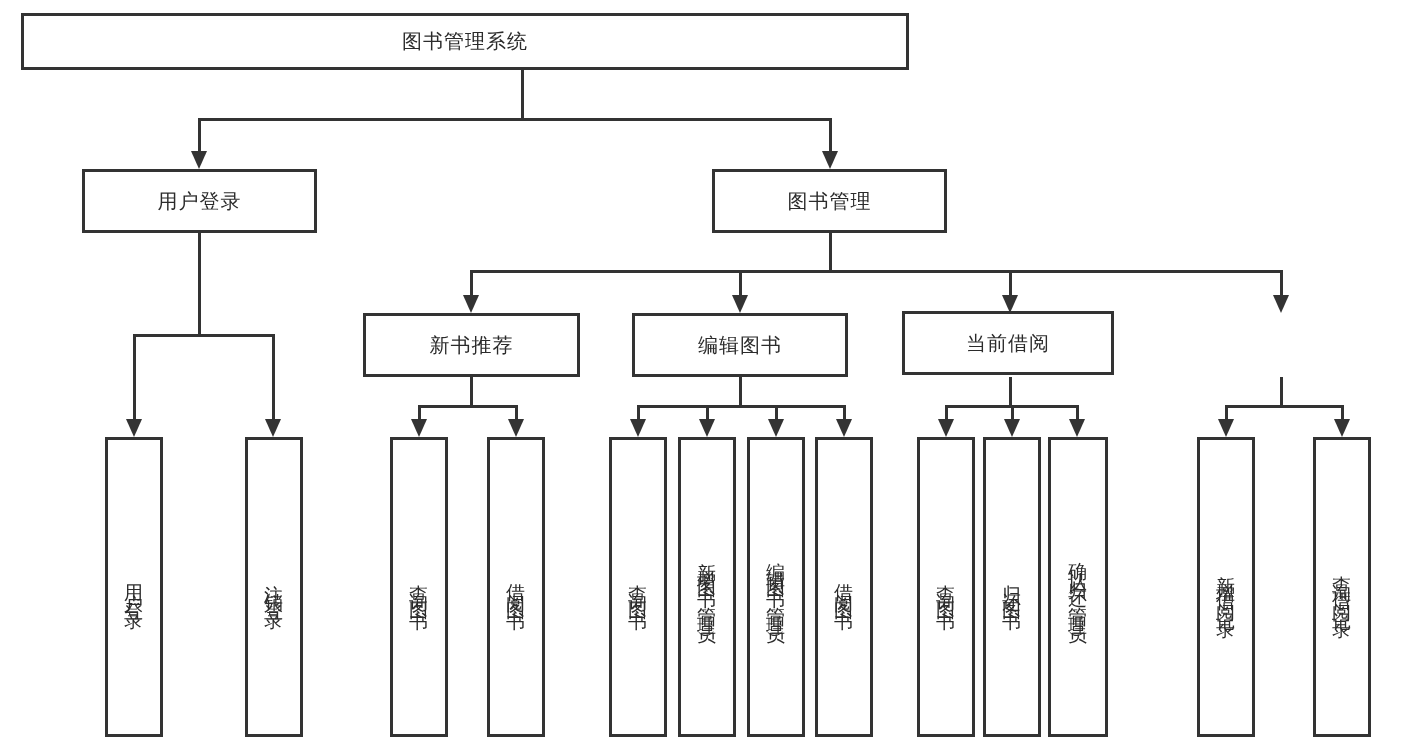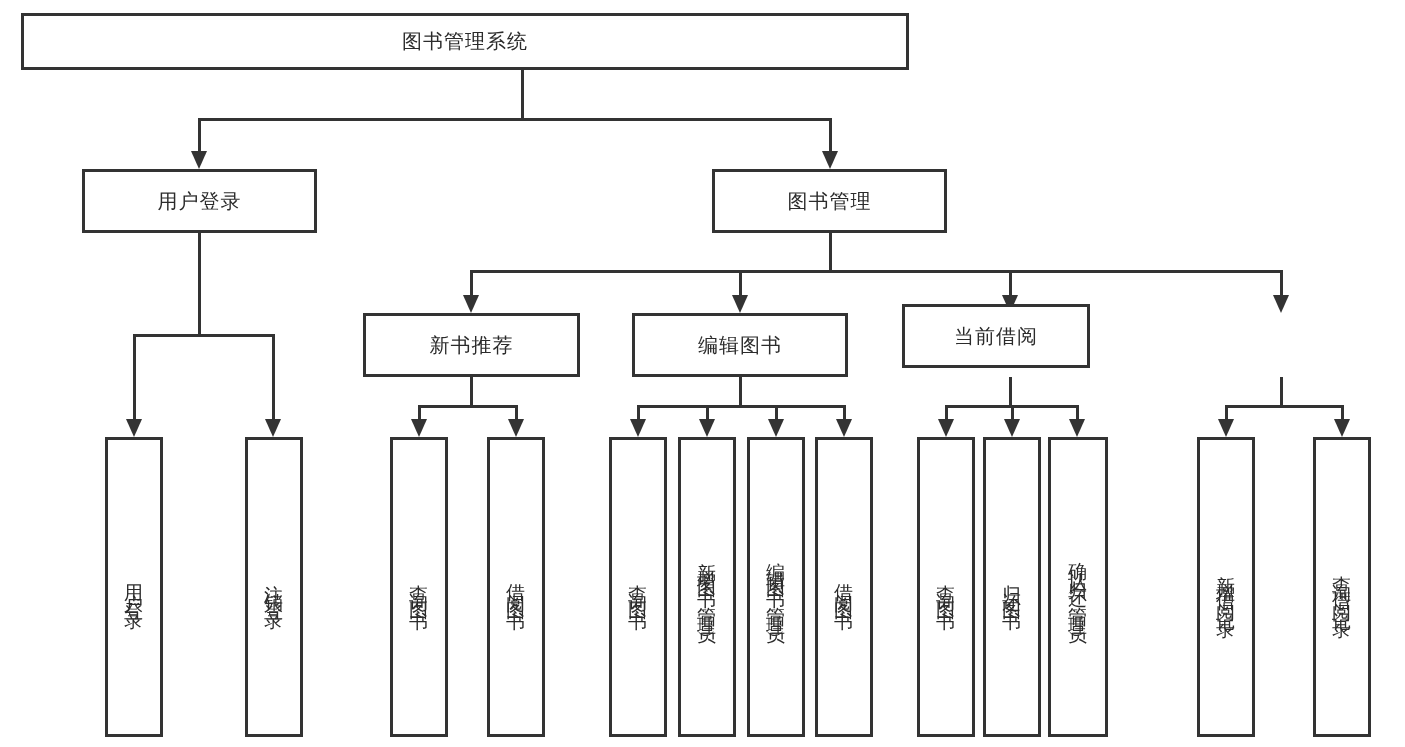--- a/index.html
+++ b/index.html
@@ -105,21 +105,21 @@
   <div class="arrow" style="left:1002px; top:295px;"></div>
   <div class="vline" style="left:1280px; top:270px; height:27px;"></div>
   <div class="arrow" style="left:1273px; top:295px;"></div>
 
   <div class="box hnode" style="left:363px; top:313px; width:217px;">
     <span>新书推荐</span>
   </div>
   <div class="box hnode" style="left:632px; top:313px; width:216px;">
     <span>编辑图书</span>
   </div>
-  <div class="box hnode" style="left:902px; top:304px; width:188px;">
+  <div class="box hnode" style="left:902px; top:311px; width:212px;">
     <span>当前借阅</span>
   </div>
 
   <div class="vline" style="left:470px; top:377px; height:31px;"></div>
   <div class="hline" style="left:418px; top:405px; width:100px;"></div>
   <div class="vline" style="left:418px; top:405px; height:16px;"></div>
   <div class="arrow" style="left:411px; top:419px;"></div>
   <div class="vline" style="left:515px; top:405px; height:16px;"></div>
   <div class="arrow" style="left:508px; top:419px;"></div>
 

